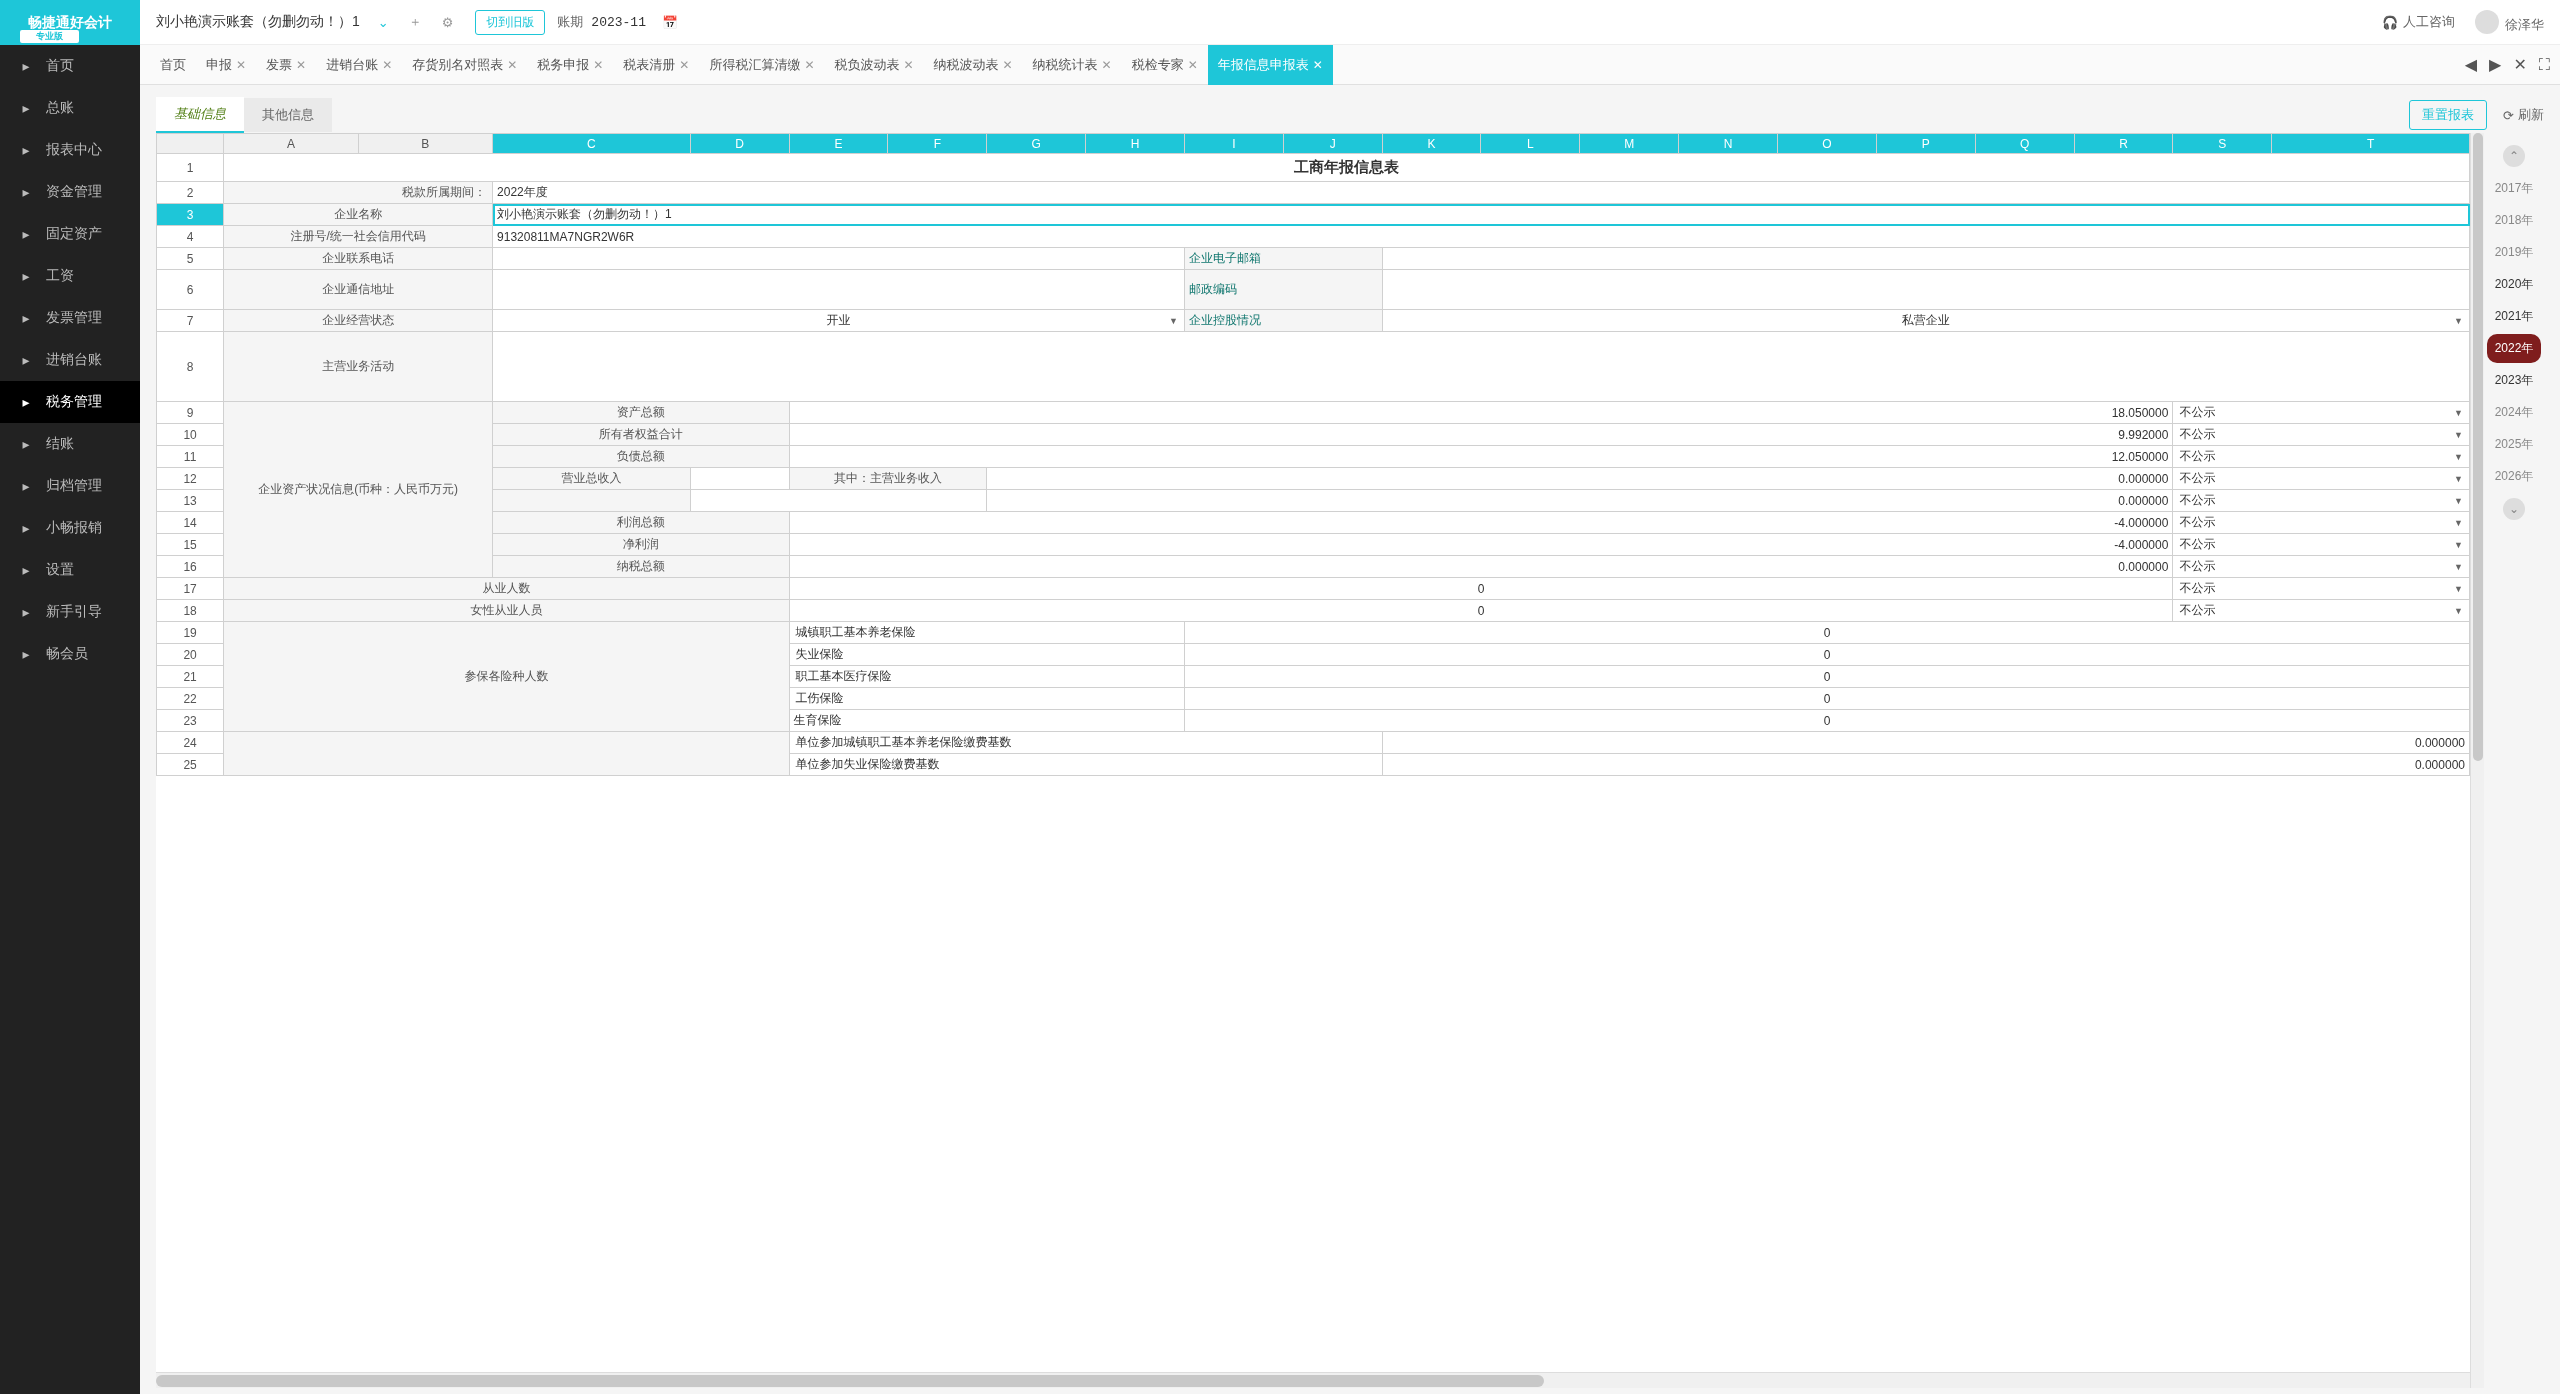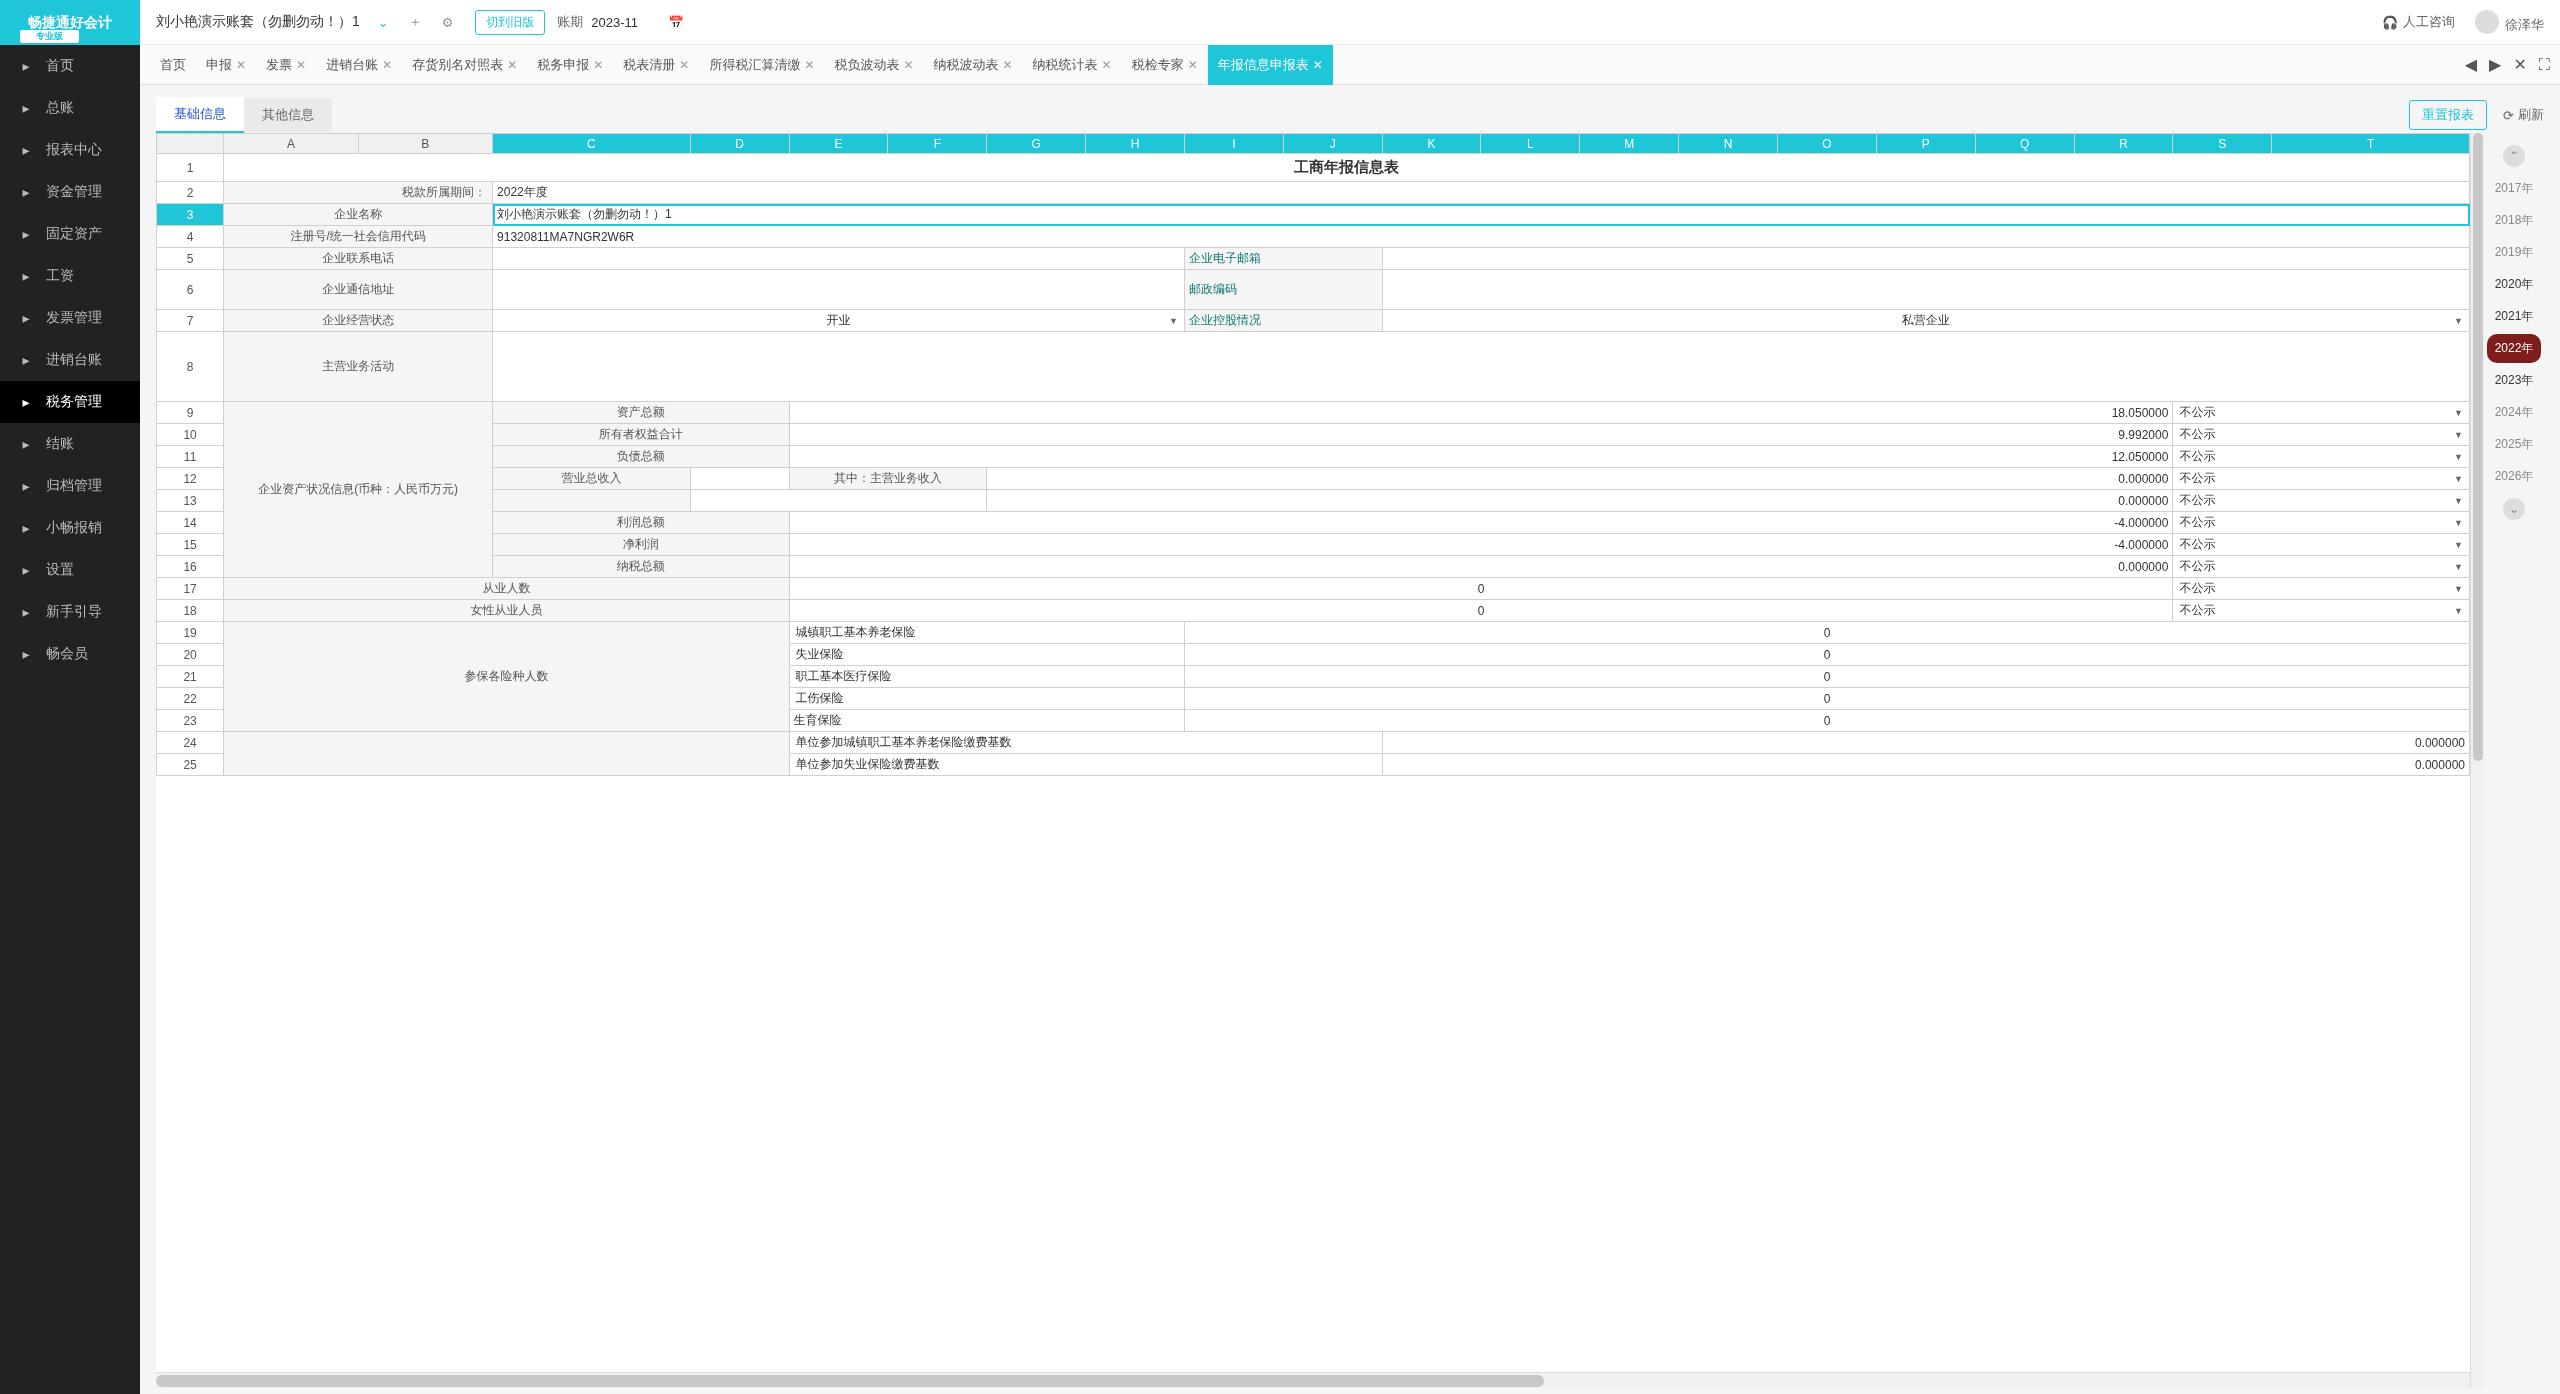--- a/index.html
+++ b/index.html
@@ -16,39 +16,39 @@
 
 
 .main { flex: 1; display: flex; flex-direction: column; min-width: 0; }
 
 
 .topbar { height: 45px; display: flex; align-items: center; padding: 0 16px; border-bottom: 1px solid #eee; }
 .account-name { font-size: 14px; color: #333; margin-right: 8px; }
 .tb-icon { margin: 0 10px; cursor: pointer; color: #999; }
 .old-btn { border: 1px solid #1ec6d8; color: #1ec6d8; padding: 3px 10px; border-radius: 3px; margin: 0 12px; cursor: pointer; font-size: 12px; }
 .period-label { color: #666; margin-right: 8px; }
-.period-val { color: #333; margin-right: 20px; }
+.period-val { color: #333; margin-right: 6px; font-family: Liberation Mono, monospace; }
 .tb-spacer { flex: 1; }
 .consult { display: flex; align-items: center; color: #666; margin-right: 20px; cursor: pointer; }
 .user { display: flex; align-items: flex-end; color: #666; cursor: pointer; }
 .avatar { width: 24px; height: 24px; border-radius: 50%; background: #ddd; margin-right: 6px; }
 
 
 .tabs { height: 40px; display: flex; align-items: center; background: #fafafa; border-bottom: 1px solid #e0e0e0; padding: 0 10px; }
 .tab { padding: 0 10px; height: 40px; display: flex; align-items: center; cursor: pointer; color: #555; white-space: nowrap; font-size: 13px; }
 .tab .close { margin-left: 4px; color: #999; font-size: 12px; }
 .tab.active { background: #1ec6d8; color: #fff; }
 .tab.active .close { color: #fff; }
 .tab-nav { margin-left: auto; display: flex; align-items: center; gap: 12px; color: #555; }
 .tab-nav span { cursor: pointer; font-size: 16px; }
 
 
 .subbar { height: 48px; display: flex; align-items: center; padding: 12px 16px 0; background: #f5f5f5; }
 .subtab { padding: 8px 18px; cursor: pointer; background: #eaeaea; color: #666; font-size: 13px; }
-.subtab.active { background: #fff; color: #1d4ed8; border-bottom: 2px solid #1ec6d8; }
+.subtab.active { background: #fff; color: #4d7c0f; border-bottom: 2px solid #1ec6d8; font-style: italic; }
 .sub-spacer { flex: 1; }
 .reset-btn { border: 1px solid #1ec6d8; color: #1ec6d8; padding: 5px 12px; border-radius: 3px; cursor: pointer; margin-right: 16px; font-size: 13px; }
 .refresh { color: #666; cursor: pointer; font-size: 13px; display: flex; align-items: center; }
 
 
 .sheet-wrap { flex: 1; display: flex; min-height: 0; background: #f5f5f5; padding: 0 16px 6px; }
 .sheet-container { flex: 1; background: #fff; display: flex; flex-direction: column; min-width: 0; position: relative; }
 .sheet-scroll { flex: 1; overflow: auto; }
 table.sheet { border-collapse: collapse; width: 100%; table-layout: fixed; }
 .sheet th, .sheet td { border: 1px solid #d0d0d0; height: 22px; font-size: 12px; padding: 0 4px; background: #fff; }

